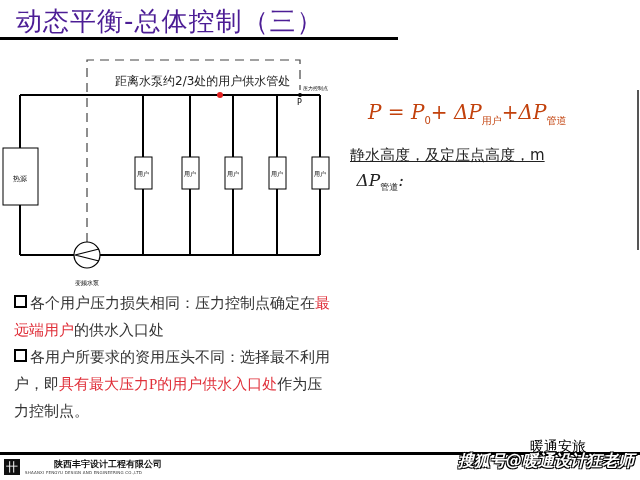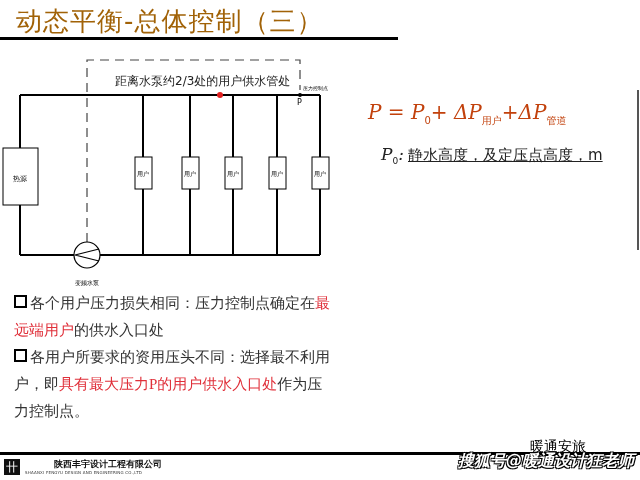--- a/index.html
+++ b/index.html
@@ -1,17 +1,17 @@
 <!DOCTYPE html>
 <html><head>
 <meta charset="utf-8">
 <style>
   html, body { margin:0; padding:0; }
   body { width:640px; height:480px; background:#ffffff; position:relative; overflow:hidden; font-family:"DejaVu Sans","Liberation Sans",sans-serif; color:#222; }
-  .title { position:absolute; left:16px; top:4px; font-size:26px; color:#a16207; letter-spacing:1px; }
+  .title { position:absolute; left:16px; top:4px; font-size:26px; color:#4c1d95; letter-spacing:1px; }
   .title-rule { position:absolute; left:0; top:37px; width:398px; height:3px; background:#000; }
   .right-border { position:absolute; left:637px; top:90px; width:2px; height:160px; background:#555; }
   svg.diagram { position:absolute; left:0; top:50px; }
   .formula { position:absolute; left:368px; top:100px; font-family:"DejaVu Serif","Liberation Serif",serif; font-size:20px; color:#c2410c; white-space:nowrap; }
   .formula i { font-style:italic; }
   .formula sub { font-size:10px; font-style:normal; font-family:"DejaVu Sans",sans-serif; }
   .defs { position:absolute; left:350px; top:144px; width:290px; }
   .def-row { display:flex; align-items:flex-start; margin-bottom:4px; }
   .def-sym { width:54px; text-align:right; font-family:"DejaVu Serif","Liberation Serif",serif; font-style:italic; font-size:17px; padding-right:4px; white-space:nowrap; }
   .def-sym sub { font-size:9px; font-style:normal; font-family:"DejaVu Sans",sans-serif; }
@@ -82,24 +82,24 @@
   <text x="297" y="105" font-size="8" font-family="DejaVu Sans, sans-serif">P</text>
   <text x="303" y="90" font-size="5" font-family="DejaVu Sans, sans-serif">压力控制点</text>
 </svg>
 
 <div class="formula">
   <i>P</i><span> = </span><i>P</i><sub>0</sub><span>+ </span><i>ΔP</i><sub>用户</sub><span>+</span><i>ΔP</i><sub>管道</sub>
 </div>
 
 <div class="defs">
   <div class="def-row">
-    <div class="def-sym"><span>P</span><sub>0</sub><span>:</span></div>
     <div class="def-text">静水高度，及定压点高度，m</div>
   </div>
   <div class="def-row">
+    <div class="def-sym"><span>ΔP</span><sub>管道</sub><span>:</span></div>
   </div>
 </div>
 
 <div class="bullets">
   <div>
     <span class="sq"></span><span>各个用户压力损失相同：压力控制点确定在</span><span class="red">最远端用户</span><span>的供水入口处</span>
   </div>
   <div>
     <span class="sq"></span><span>各用户所要求的资用压头不同：选择最不利用户，即</span><span class="red">具有最大压力P的用户供水入口处</span><span>作为压力控制点。</span>
   </div>

